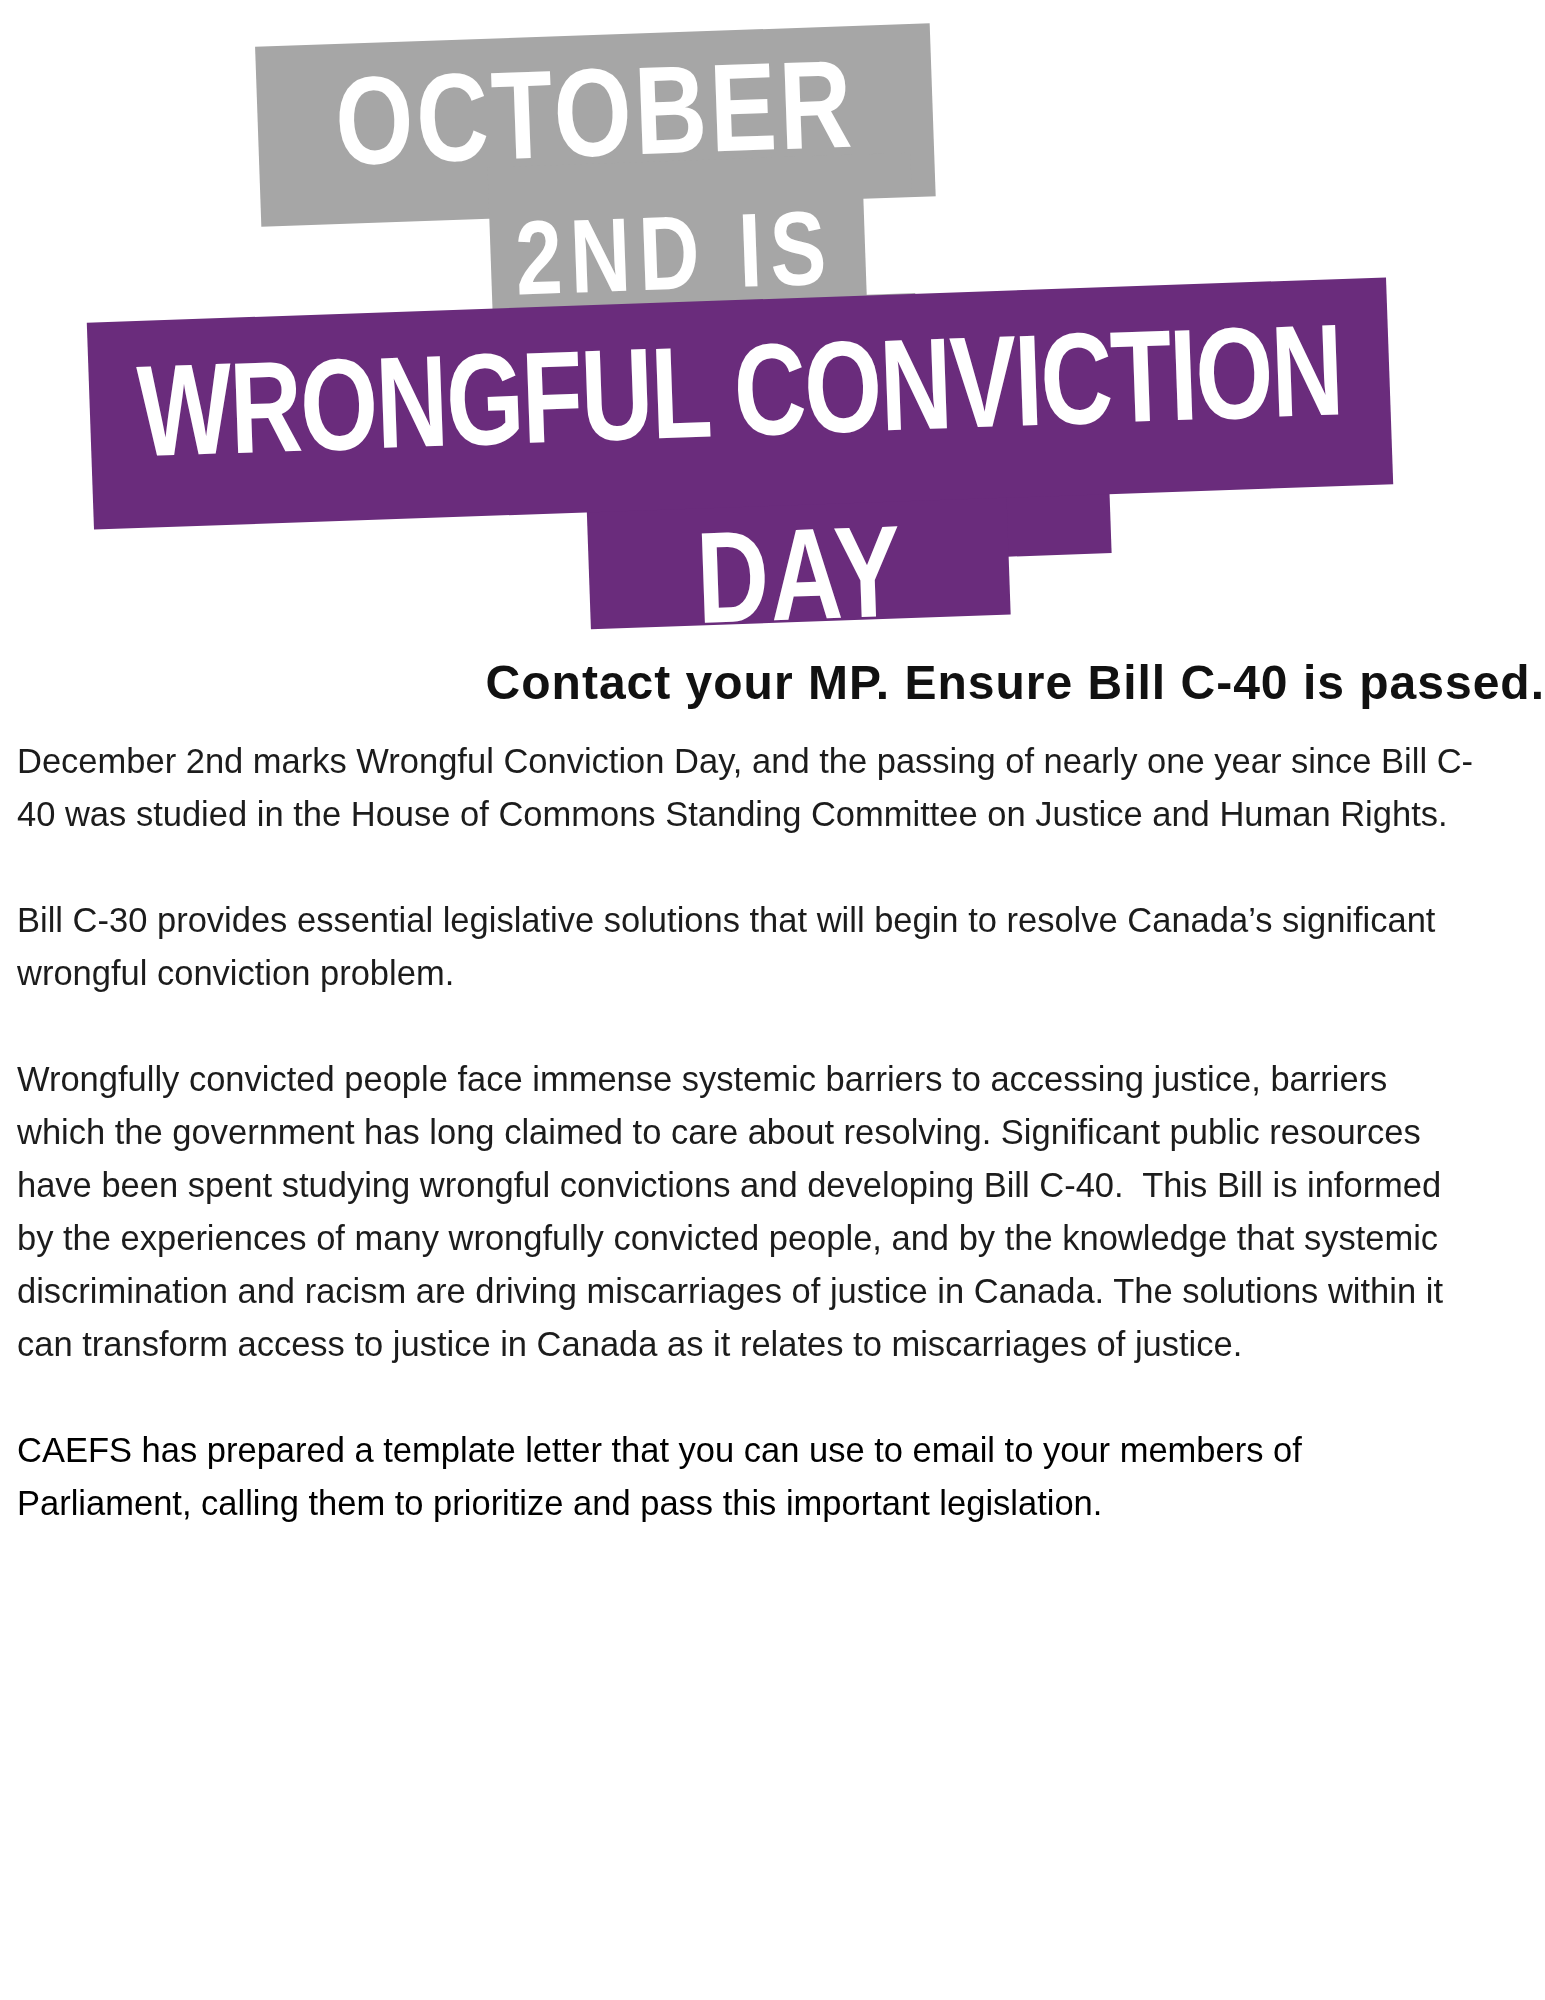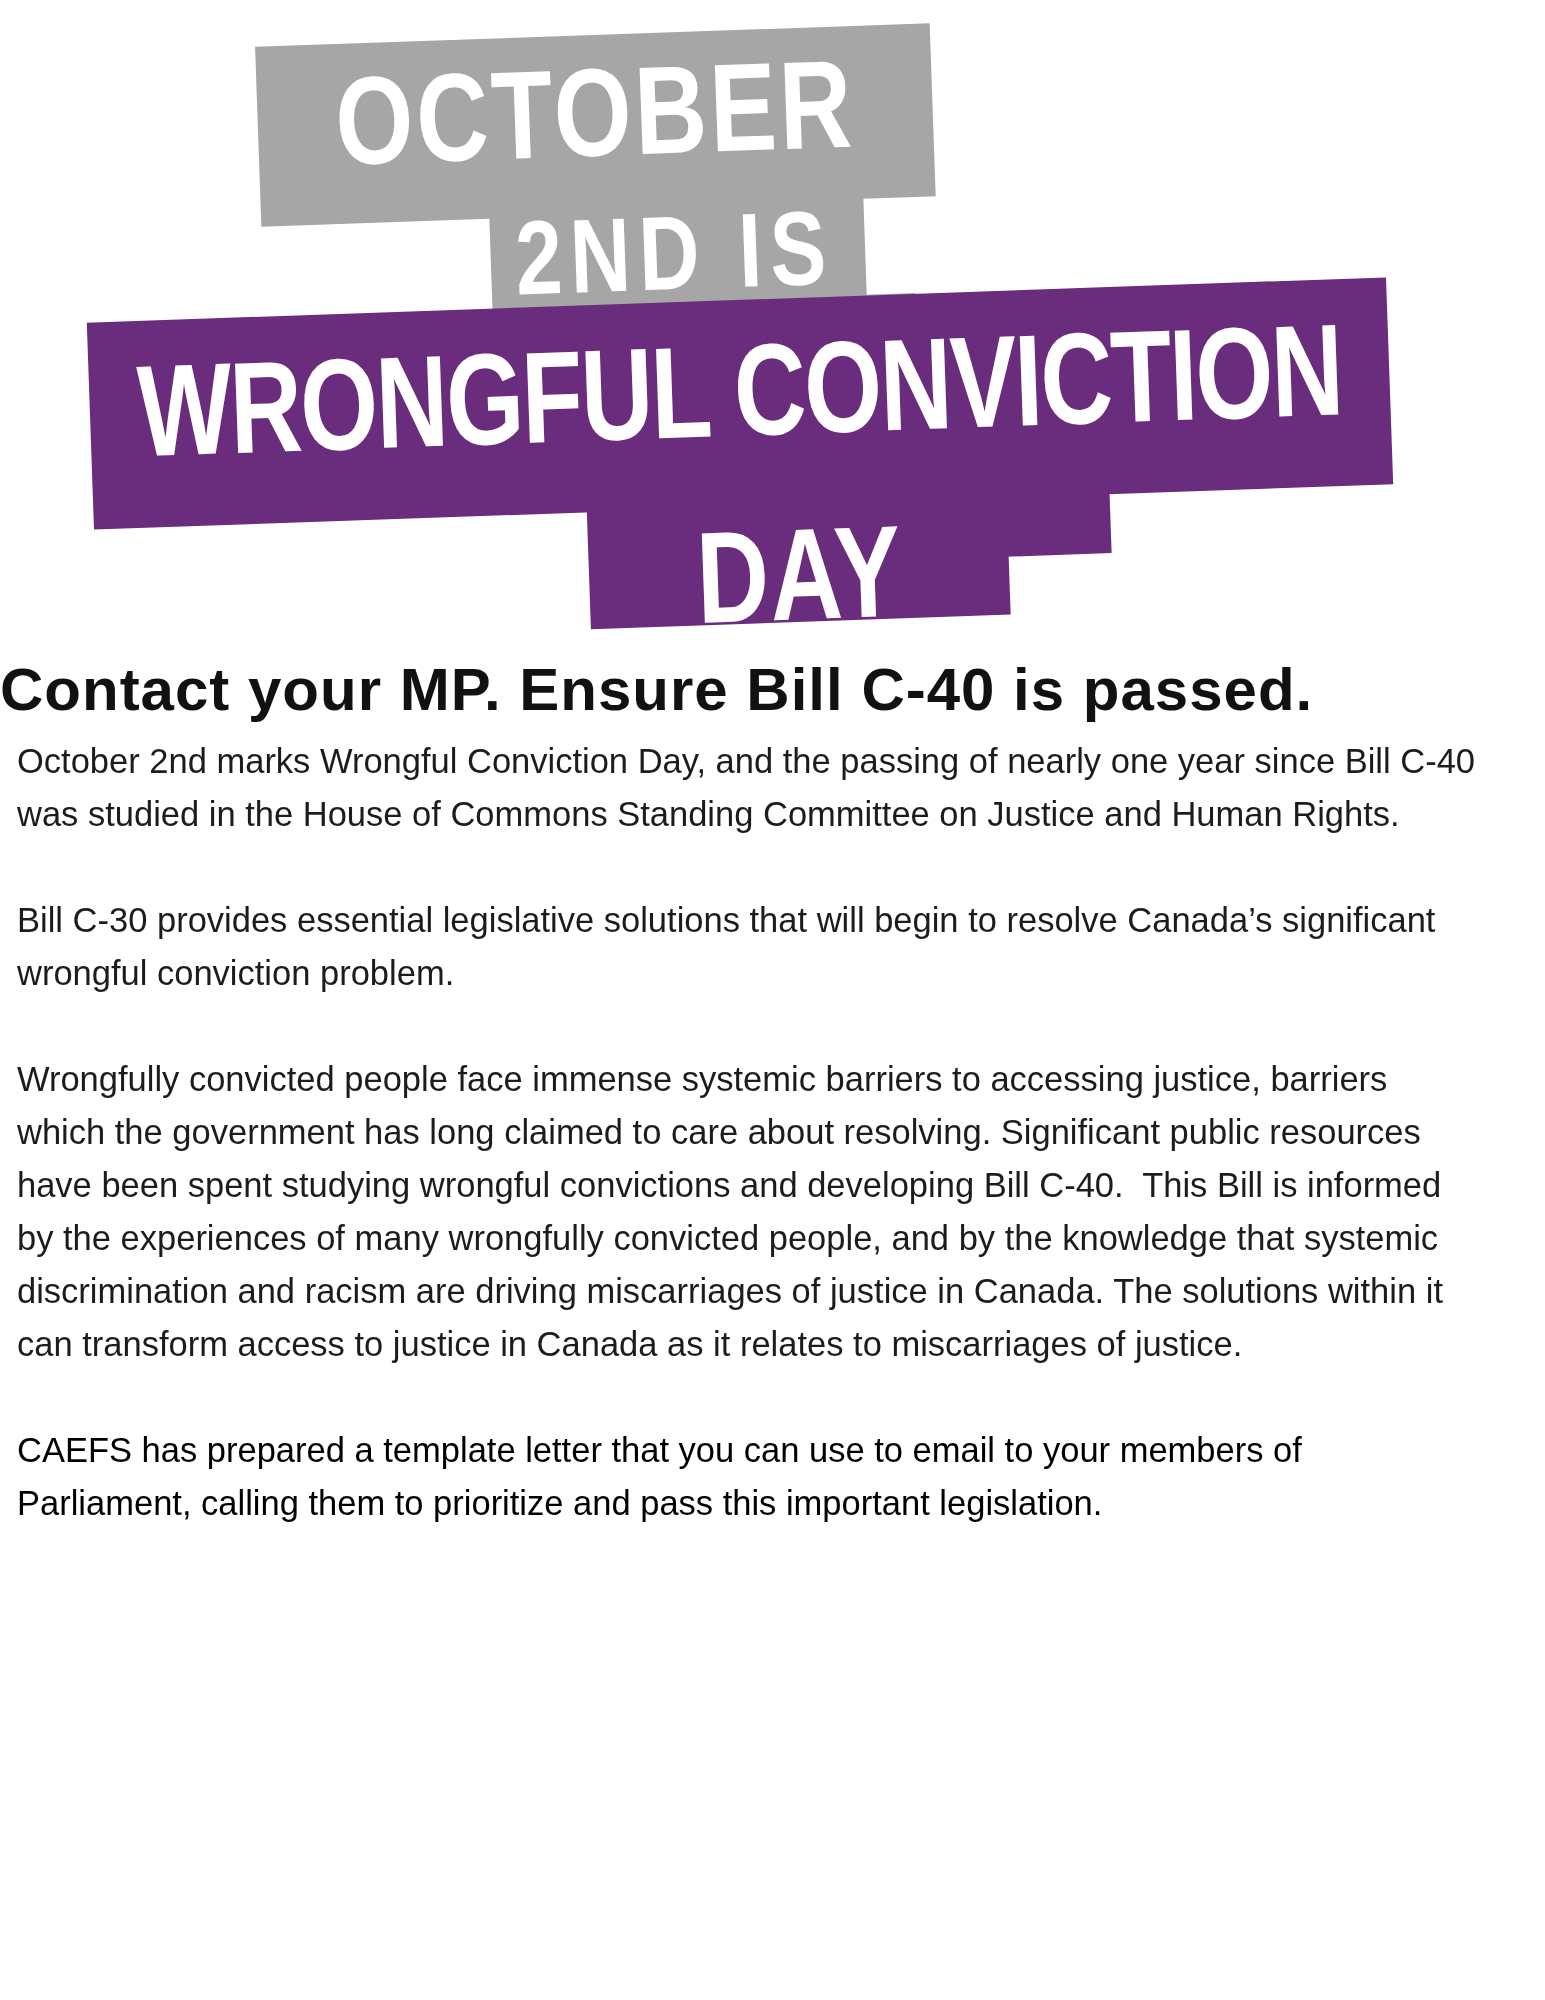--- a/index.html
+++ b/index.html
@@ -22,22 +22,22 @@
   #blk-2ndis .bt{font-size:84px;letter-spacing:8px;transform:scaleY(1.25);}
   #blk-notch{left:865px;top:196px;width:160px;height:96px;background:#ffffff;z-index:2;}
   #blk-day{left:588px;top:462px;width:420px;height:160px;background:#6a2c7c;z-index:3;padding-top:65px;box-sizing:border-box;}
   #blk-day .bt{font-size:100px;letter-spacing:1px;transform:scaleY(1.3);}
   #blk-tab{left:1000px;top:460px;width:110px;height:95px;background:#6a2c7c;z-index:3;}
   #blk-wrongful{left:90px;top:300px;width:1300px;height:207px;background:#6a2c7c;z-index:4;padding-bottom:27px;box-sizing:border-box;}
   #blk-wrongful .bt{font-size:100px;letter-spacing:-2px;transform:scaleY(1.3);}
 
   
   #headline{
-    position:absolute;left:0;top:655px;width:1545px;text-align:left;
-    font-size:60px;font-weight:bold;letter-spacing:1px;color:#111111;margin:0;
+    position:absolute;left:0;top:655px;width:1545px;text-align:right;
+    font-size:48px;font-weight:bold;letter-spacing:1px;color:#111111;margin:0;
   }
   #body-copy{
     position:absolute;left:17px;top:735px;width:1460px;
     font-size:34.5px;line-height:53px;color:#1c1c1c;
   }
   #body-copy p{margin:0 0 53px 0;white-space:pre-wrap;}
   #body-copy p.bold{font-weight:normal;color:#000000;}
 
   
   #logo{position:absolute;left:1248px;top:1828px;width:290px;height:160px;}
@@ -68,20 +68,20 @@
   <div class="block" id="blk-day">
     <span class="bt">DAY</span>
   </div>
   <div class="block" id="blk-wrongful">
     <span class="bt">WRONGFUL CONVICTION</span>
   </div>
 
   <h1 id="headline">Contact your MP. Ensure Bill C-40 is passed.</h1>
 
   <div id="body-copy">
-    <p>October 2nd marks Wrongful Conviction Day, and the passing of nearly one year since Bill C-40 was studied in the House of Commons Standing Committee on Justice and Human Rights.</p>
+    <p>December 2nd marks Wrongful Conviction Day, and the passing of nearly one year since Bill C-40 was studied in the House of Commons Standing Committee on Justice and Human Rights.</p>
     <p>Bill C-30 provides essential legislative solutions that will begin to resolve Canada’s significant wrongful conviction problem.</p>
     <p>Wrongfully convicted people face immense systemic barriers to accessing justice, barriers which the government has long claimed to care about resolving. Significant public resources have been spent studying wrongful convictions and developing Bill C-40.  This Bill is informed by the experiences of many wrongfully convicted people, and by the knowledge that systemic discrimination and racism are driving miscarriages of justice in Canada. The solutions within it can transform access to justice in Canada as it relates to miscarriages of justice.</p>
     <p class="bold">CAEFS has prepared a template letter that you can use to email to your members of Parliament, calling them to prioritize and pass this important legislation.</p>
   </div>
 
 
 </div>
 
 </body></html>

